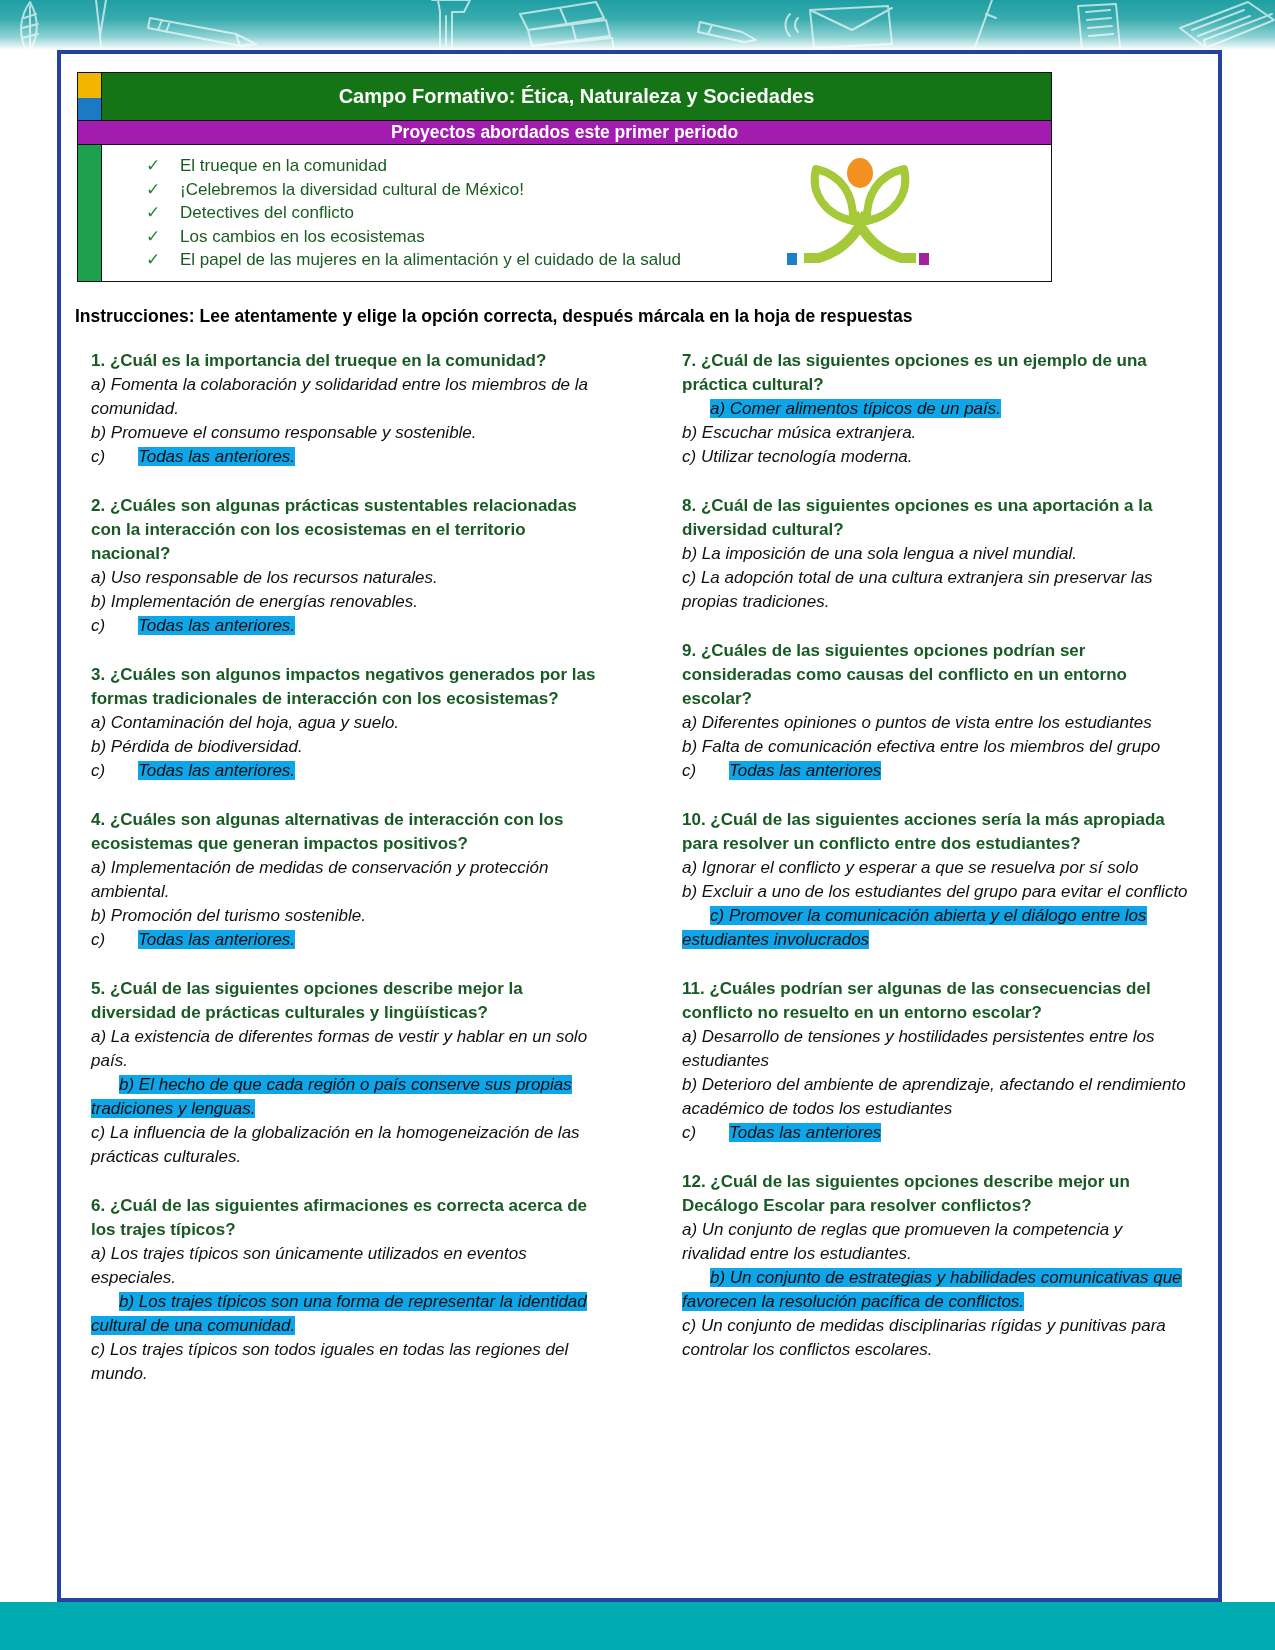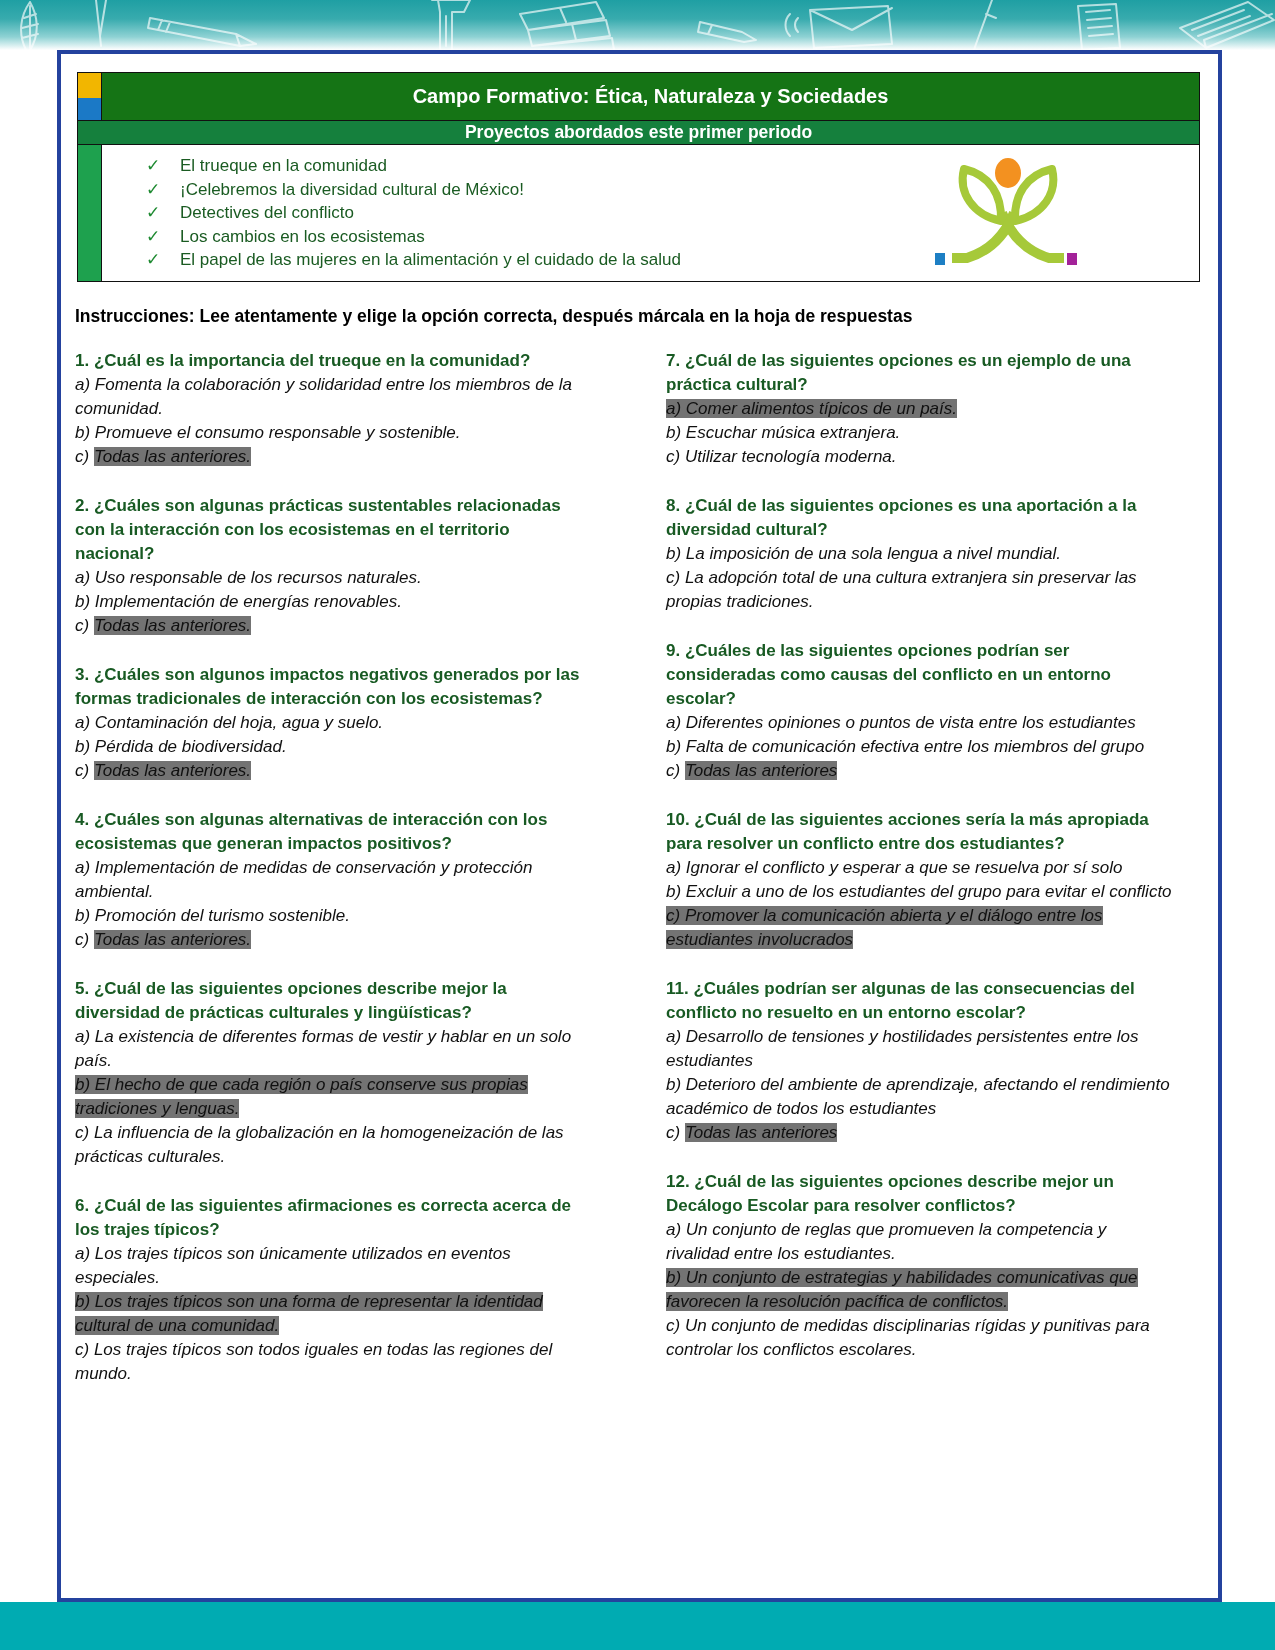--- a/index.html
+++ b/index.html
@@ -17,50 +17,50 @@
   .bottom-band{
     position:absolute;left:0;top:1602px;width:1275px;height:48px;background:#00abb2;
   }
   
   .page{
     position:absolute;left:57px;top:50px;width:1165px;height:1552px;
     box-sizing:border-box;border:4px solid #24429e;background:#ffffff;
     padding:18px 12px 0 12px;
   }
   
-  .hdr-table{width:1123px;margin-left:4px;border:1px solid #111;box-sizing:border-box;}
+  .hdr-table{width:975px;margin-left:4px;border:1px solid #111;box-sizing:border-box;}
   .row1{display:flex;height:47px;border-bottom:1px solid #111;}
   .sq-col{width:23px;display:flex;flex-direction:column;}
   .sq-yellow{height:25px;background:#f2b600;}
   .sq-blue{flex:1;background:#1b79c6;}
   .green-bar{
     flex:1;background:#157415;border-left:1px solid #111;
     color:#fff;font-weight:bold;font-size:20px;
     display:flex;align-items:center;justify-content:center;
   }
   .navy-bar{
-    height:23px;background:#15803d;border-bottom:1px solid #111;
+    height:23px;background:#a21caf;border-bottom:1px solid #111;
     color:#fff;font-weight:bold;font-size:17.5px;
     display:flex;align-items:center;justify-content:center;
   }
   .row3{display:flex;position:relative;min-height:136px;}
   .side-green{width:23px;background:#1ea14e;}
   .list-area{flex:1;border-left:1px solid #111;padding:9px 0 8px 44px;box-sizing:border-box;}
   .proj{font-weight:normal;color:#1a5b22;font-size:17px;line-height:23.5px;white-space:nowrap;}
   .check{color:#1e8a31;display:inline-block;width:34px;}
   .logo{position:absolute;right:118px;top:12px;}
   
   .instructions{margin:24px 0 0 2px;font-weight:bold;font-size:17.5px;color:#000;}
   
-  .cols{display:flex;gap:83px;margin-top:22px;margin-left:2px;}
+  .cols{display:flex;gap:83px;margin-top:22px;margin-left:2px;justify-content:center;}
   .col{width:508px;}
   .q{margin-bottom:25px;}
   .q-title{font-weight:bold;color:#185a23;font-size:17px;line-height:24px;}
   .opt{font-size:17px;line-height:24px;color:#101010;font-style:italic;}
-  .hl{background:#737373;}
+  .hl{background:#0ea5e9;margin-left:28px;}
 </style>
 </head>
 <body>
 
 <div class="top-band">
   <svg width="1275" height="50" viewBox="0 0 1275 50">
     <g stroke="#ffffff" fill="none" stroke-width="2" opacity="0.65" stroke-linejoin="round" stroke-linecap="round">
 
       <path d="M30,2 C20,16 18,34 26,50 M30,2 C38,16 40,34 30,50 M30,6 L30,48 M24,18 L36,14 M22,28 L38,24 M22,38 L38,34"></path>
 

